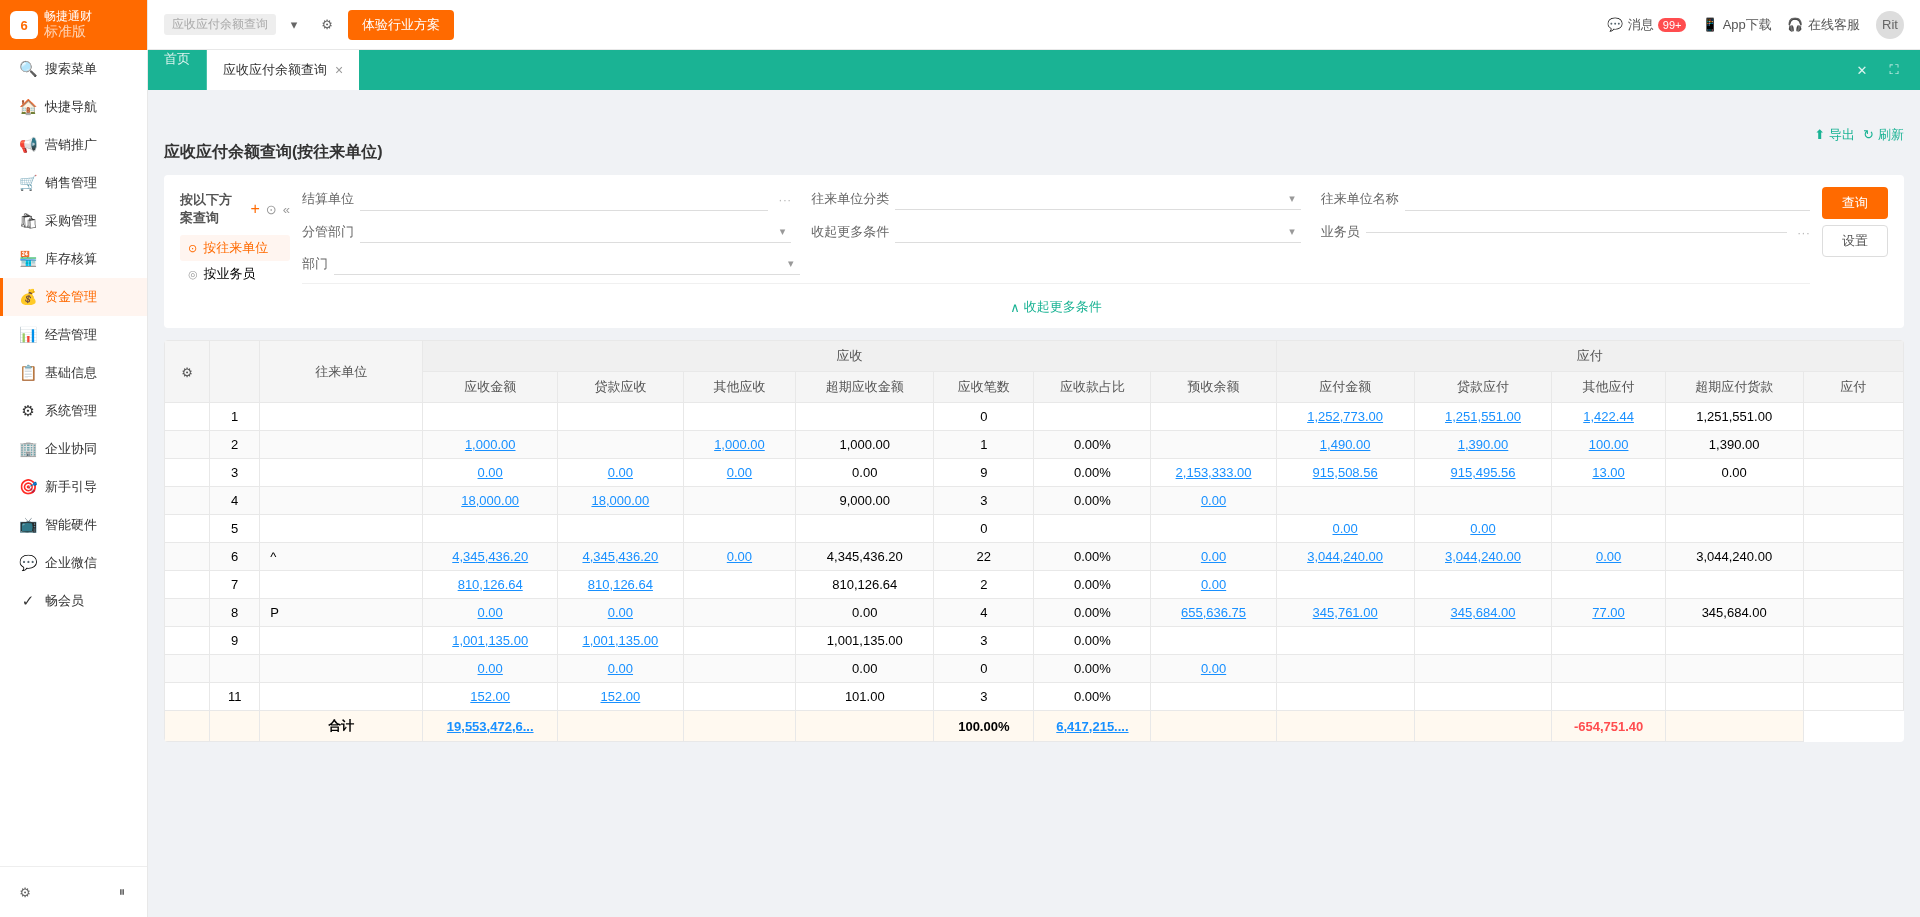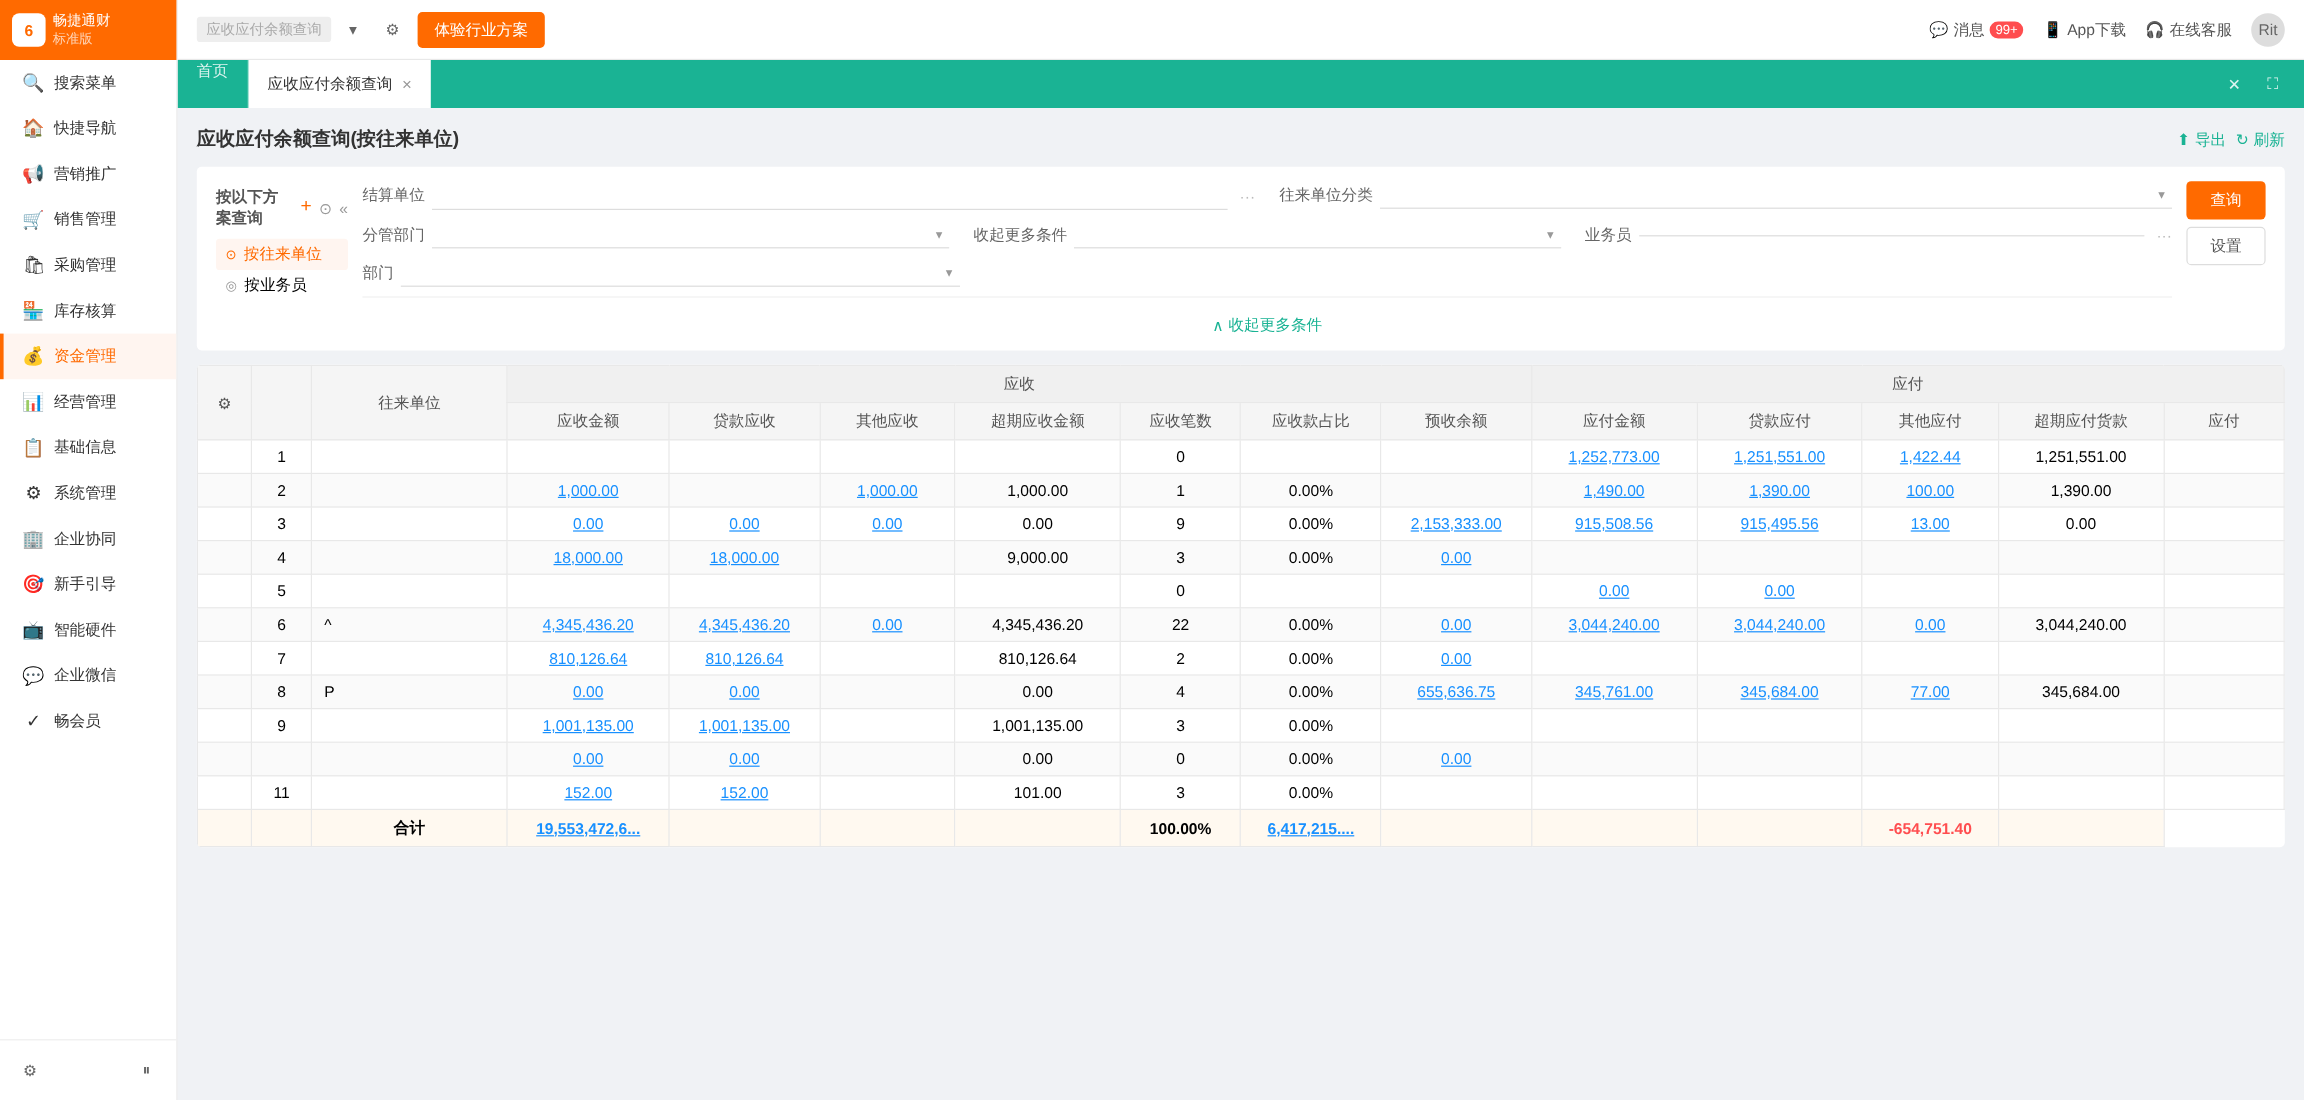--- a/index.html
+++ b/index.html
@@ -28,21 +28,21 @@
       background: #fff;
       border-radius: 6px;
       display: flex;
       align-items: center;
       justify-content: center;
       color: #ff6a00;
       font-weight: bold;
       font-size: 16px;
     }
     .sidebar-logo-text { color: #fff; font-size: 12px; line-height: 1.2; }
-    .sidebar-logo-sub { font-size: 11px; color: rgba(255,255,255,0.7); }
+    .sidebar-logo-sub { font-size: 14px; color: rgba(255,255,255,0.7); }
     .sidebar-menu { flex: 1; overflow-y: auto; }
     .sidebar-item {
       display: flex;
       align-items: center;
       gap: 8px;
       padding: 10px 16px;
       cursor: pointer;
       color: #333;
       border-left: 3px solid transparent;
     }
@@ -191,21 +191,21 @@
       padding: 16px;
     }
 
     
     .page-header {
       display: flex;
       align-items: center;
       justify-content: space-between;
       margin-bottom: 12px;
     }
-    .page-title { font-size: 16px; font-weight: bold; color: #333; }
+    .page-title { font-size: 16px; font-weight: bold; color: #333; margin-top: 36px; }
     .page-actions { display: flex; gap: 8px; }
     .page-action-btn {
       display: flex; align-items: center; gap: 4px;
       color: #1ab394; cursor: pointer; font-size: 13px;
     }
 
     
     .filter-panel {
       background: #fff;
       border-radius: 4px;
@@ -492,20 +492,24 @@
                 <span style="color:#666; font-size:13px; white-space:nowrap;">结算单位</span>
                 <input class="filter-input" style="flex: 1 1 0%;" type="text" value="">
                 <span class="filter-dots">···</span>
               </div>
               <div style="flex:1; display:flex; align-items:center; gap:6px;">
                 <span style="color:#666; font-size:13px; white-space:nowrap;">往来单位分类</span>
                 <div class="filter-select">
                   <span></span>
                   <span class="filter-select-arrow">▾</span>
                 </div>
+              </div>
+              <div style="flex:1; display:flex; align-items:center; gap:6px;">
+                <span style="color:#666; font-size:13px; white-space:nowrap;">往来单位名称</span>
+                <input class="filter-input" style="flex: 1 1 0%;" type="text" value="">
               </div>
             </div>
 
             <div style="display:flex; gap:20px; margin-bottom:10px;">
               <div style="flex:1; display:flex; align-items:center; gap:6px;">
                 <span style="color:#666; font-size:13px; white-space:nowrap;">分管部门</span>
                 <div class="filter-select">
                   <span></span>
                   <span class="filter-select-arrow">▾</span>
                 </div>

